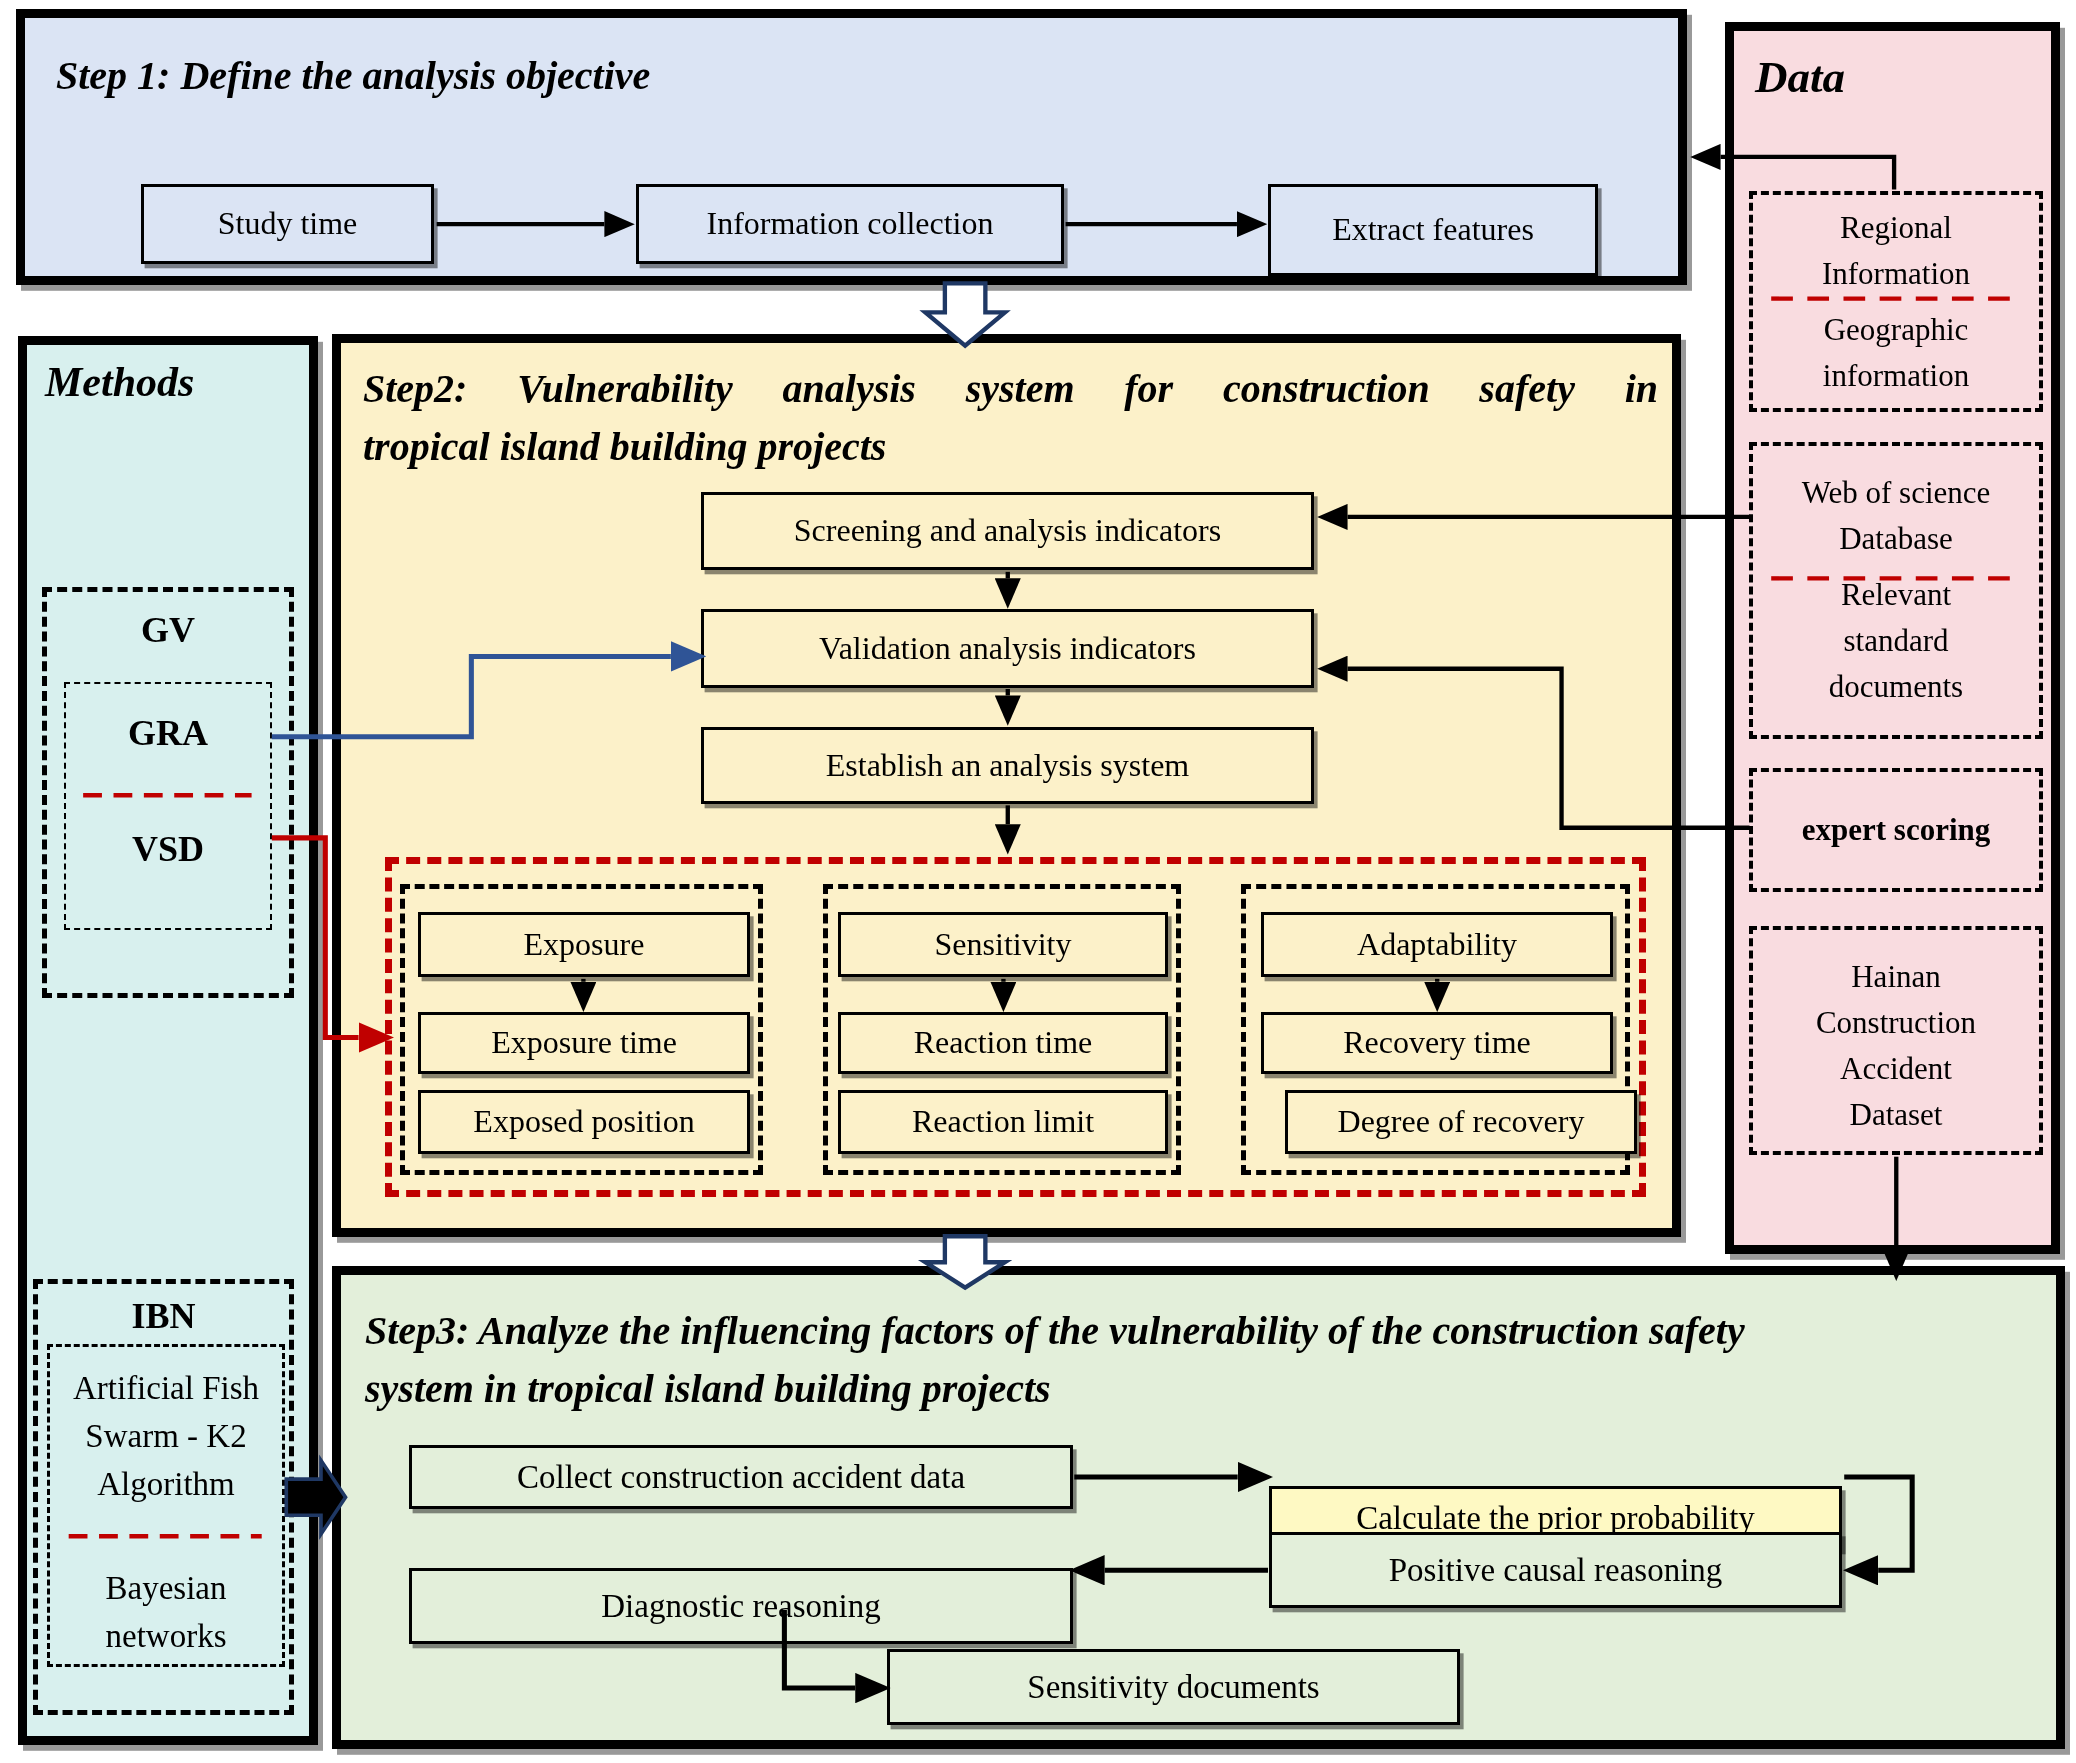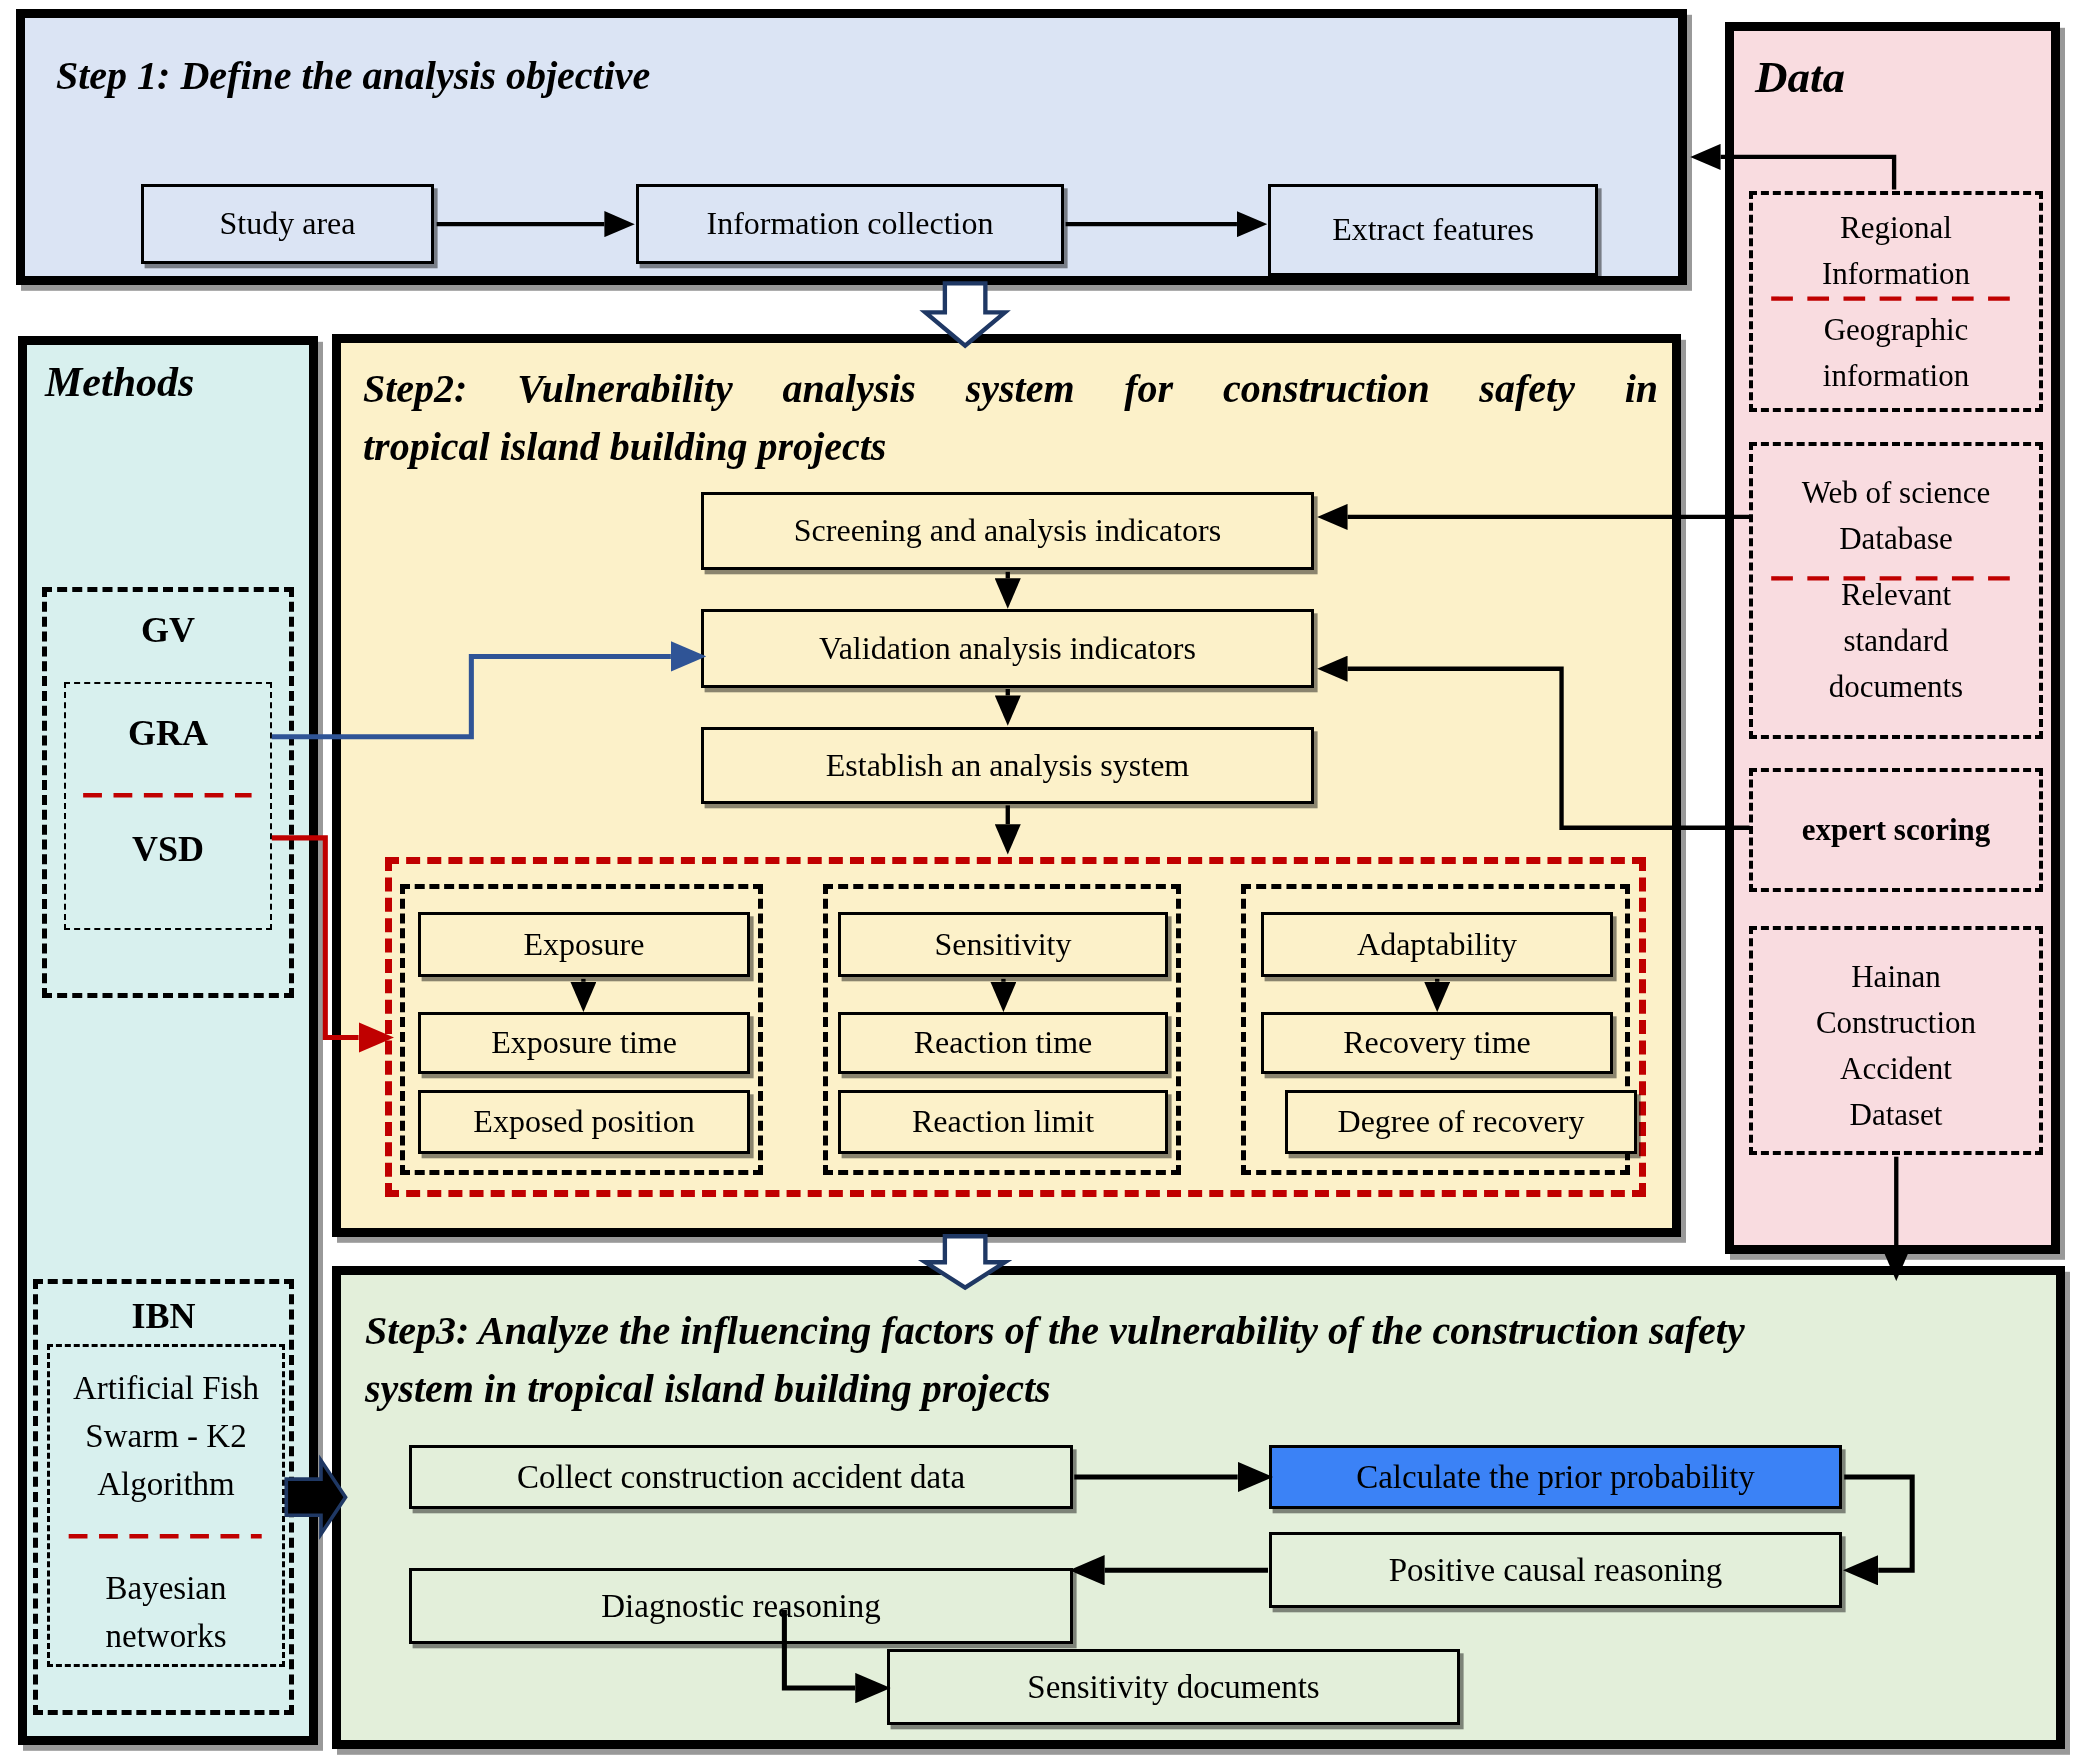--- a/index.html
+++ b/index.html
@@ -20,21 +20,21 @@
   .jline{white-space:normal;text-align:justify;text-align-last:justify;}
   svg{position:absolute;left:0;top:0;pointer-events:none;}
 </style>
 </head>
 <body>
 
 <div id="canvas">
 
   <div class="panel" style="left:16px;top:9.4px;width:1671px;height:276px;background:#dbe4f4;"></div>
   <div class="ptitle" style="left:56px;top:52px;font-size:40px;">Step 1: Define the analysis objective</div>
-  <div class="sbox" style="left:141px;top:184px;width:293px;height:80px;background:#dbe4f4;">Study area</div>
+  <div class="sbox" style="left:141px;top:184px;width:293px;height:80px;background:#dbe4f4;">Study time</div>
   <div class="sbox" style="left:636px;top:184px;width:428px;height:80px;background:#dbe4f4;">Information collection</div>
   <div class="sbox" style="left:1268px;top:184px;width:330px;height:92px;background:#dbe4f4;">Extract features</div>
 
   <div class="panel" style="left:18px;top:336px;width:300px;height:1409px;background:#d8f0ee;"></div>
   <div class="ptitle" style="left:45px;top:358px;font-size:42px;">Methods</div>
 
   <div class="dash" style="left:42px;top:587px;width:252px;height:411px;border-width:5.8px;"></div>
   <div class="coltxt" style="left:42px;top:604px;width:252px;height:51px;font-weight:bold;font-size:36px;">
        <span>GV</span>
     </div>
@@ -122,21 +122,21 @@
     <div class="ln">Dataset</div>
   </div>
 
   <div class="panel" style="left:332px;top:1266px;width:1733px;height:483px;background:#e3efda;"></div>
   <div style="position:absolute;left:365px;top:1302px;width:1670px;">
     <div class="titleline">Step3: Analyze the influencing factors of the vulnerability of the construction safety</div>
     <div class="titleline">system in tropical island building projects</div>
   </div>
 
   <div class="sbox" style="left:409px;top:1445px;width:664px;height:64px;background:#e3efda;font-size:33px;">Collect construction accident data</div>
-  <div class="sbox" style="left:1269px;top:1445px;width:573px;height:64px;background:#3b82f6;font-size:33px;">Calculate the prior probability</div>
+  <div class="sbox" style="left:1269px;top:1486px;width:573px;height:64px;background:#fef9c3;font-size:33px;">Calculate the prior probability</div>
   <div class="sbox" style="left:409px;top:1532px;width:664px;height:76px;background:#e3efda;font-size:33px;margin-top:36px;">Diagnostic reasoning</div>
   <div class="sbox" style="left:1269px;top:1532px;width:573px;height:76px;background:#e3efda;font-size:33px;">Positive causal reasoning</div>
   <div class="sbox" style="left:887px;top:1649px;width:573px;height:76px;background:#e3efda;font-size:33px;">Sensitivity documents</div>
 
   <svg width="2077" height="1764" viewBox="0 0 2873 2440">
     <defs>
       <marker id="mk" markerWidth="7" markerHeight="6" refX="0" refY="3" orient="auto" markerUnits="strokeWidth">
         <path d="M0,0 L7,3 L0,6 z" fill="#000"></path>
       </marker>
       <marker id="mkb" markerWidth="7" markerHeight="6" refX="0" refY="3" orient="auto" markerUnits="strokeWidth">

